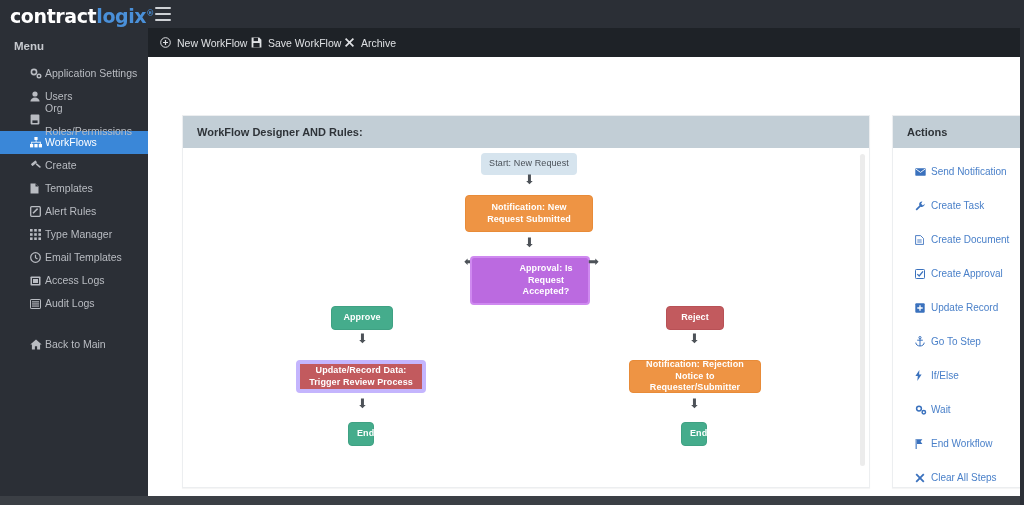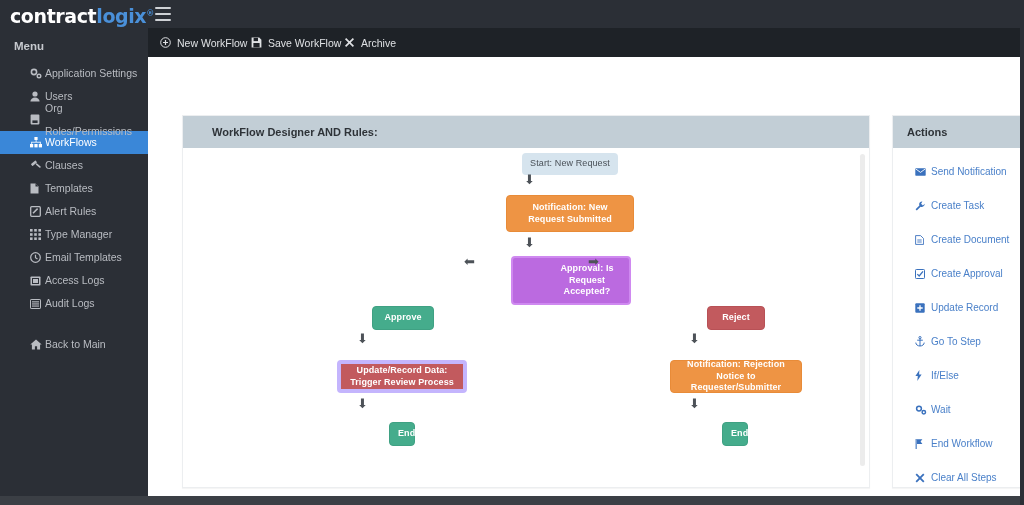--- a/index.html
+++ b/index.html
@@ -78,38 +78,38 @@
   }
 
   
   .panel-designer {
     position:absolute; left:34px; top:58px; width:688px; height:373px;
     background:#ffffff; border:1px solid #eceef0;
     box-shadow:0 1px 1px rgba(0,0,0,0.04);
   }
   .panel-head {
     height:32px; background:#c2ced6; display:flex; align-items:center;
-    padding-left:29px;
+    padding-left:14px;
   }
   .panel-head-title { font-size:11px; font-weight:700; color:#2e3338; }
 
   .canvas {
     position:relative; width:100%; height:341px; overflow:hidden;
   }
   
   .vscroll {
     position:absolute; right:4px; top:6px; width:5px; height:312px;
     background:#ececec; border-radius:3px;
   }
 
   .node {
     position:absolute; text-align:center;
     font-size:9px; line-height:11.5px;
     border-radius:4px; padding:5px 8px; cursor:pointer;
-    font-weight:600; letter-spacing:0.1px;margin-left:41px;
+    font-weight:600; letter-spacing:0.1px;
   }
   .node.start { background:#d6e4ee; color:#4a5158; font-weight:400; }
   .node.notify { background:#ee9444; color:#ffffff; border:1px solid #e88b38; }
   .node.approval { background:#bb6ae0; color:#ffffff; border:2px solid #cf89f0; }
   .node.approve { background:#45ac8c; color:#ffffff; border:1px solid #3fa183; }
   .node.reject { background:#c25a5e; color:#ffffff; border:1px solid #b85156; }
   .node.update { background:#c25a5e; color:#ffffff; border:4px solid #c4b5fd; }
   .node.end { background:#45ac8c; color:#ffffff; border:1px solid #3fa183; }
 
   .arrow {
@@ -212,21 +212,21 @@
       <span class="nav-label">WorkFlows</span>
     </div>
 
     <div class="nav-item">
       <span class="nav-ico">
         <svg width="12" height="11" viewBox="0 0 12 11" fill="currentColor">
             <rect x="1" y="2" width="6" height="2.6" rx="0.6" transform="rotate(-40 4 3.3)"></rect>
             <rect x="5.4" y="4.8" width="5.8" height="1.6" rx="0.6" transform="rotate(40 8.3 5.6)"></rect>
           </svg>
       </span>
-      <span class="nav-label">Clauses</span>
+      <span class="nav-label">Create</span>
     </div>
 
     <div class="nav-item">
       <span class="nav-ico">
         <svg width="9" height="11" viewBox="0 0 9 11" fill="currentColor">
             <path d="M0.5 0.5h5l3 3v7h-8z"></path>
             <path d="M5.5 0.5v3h3" fill="#2b2f36"></path>
           </svg>
       </span>
       <span class="nav-label">Templates</span>

